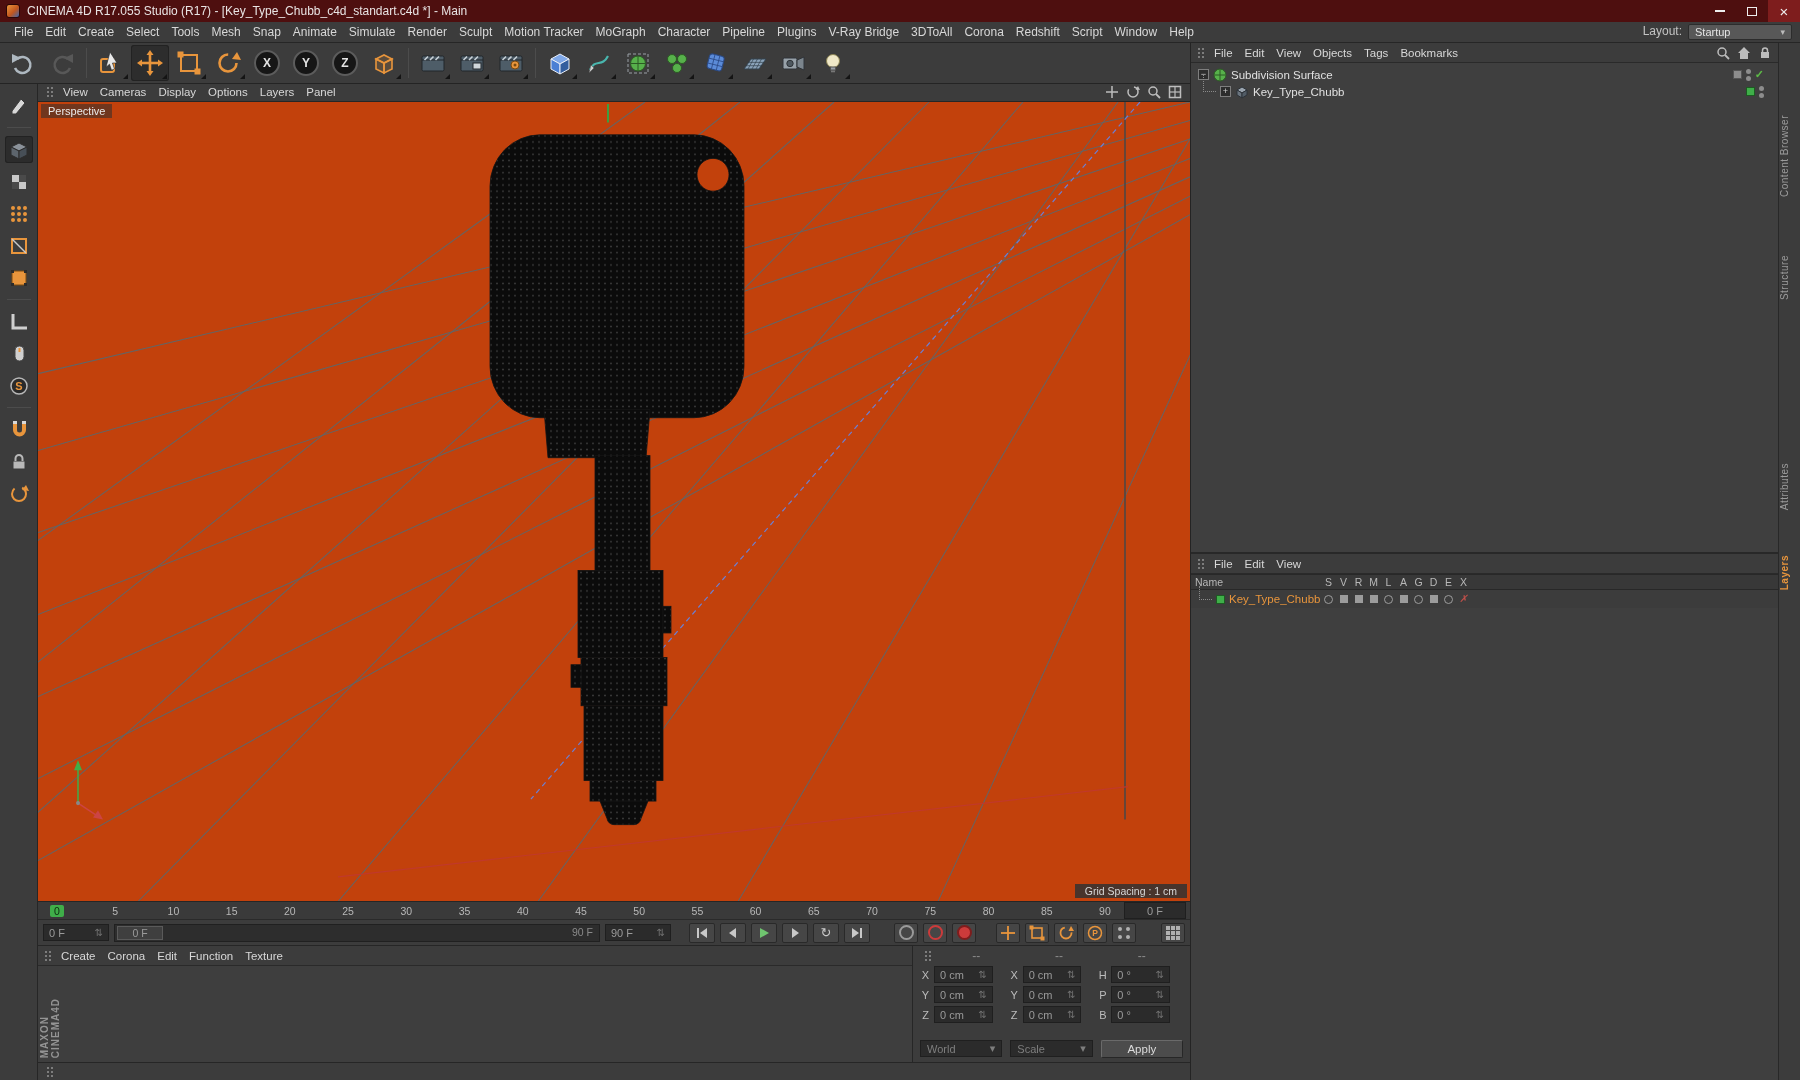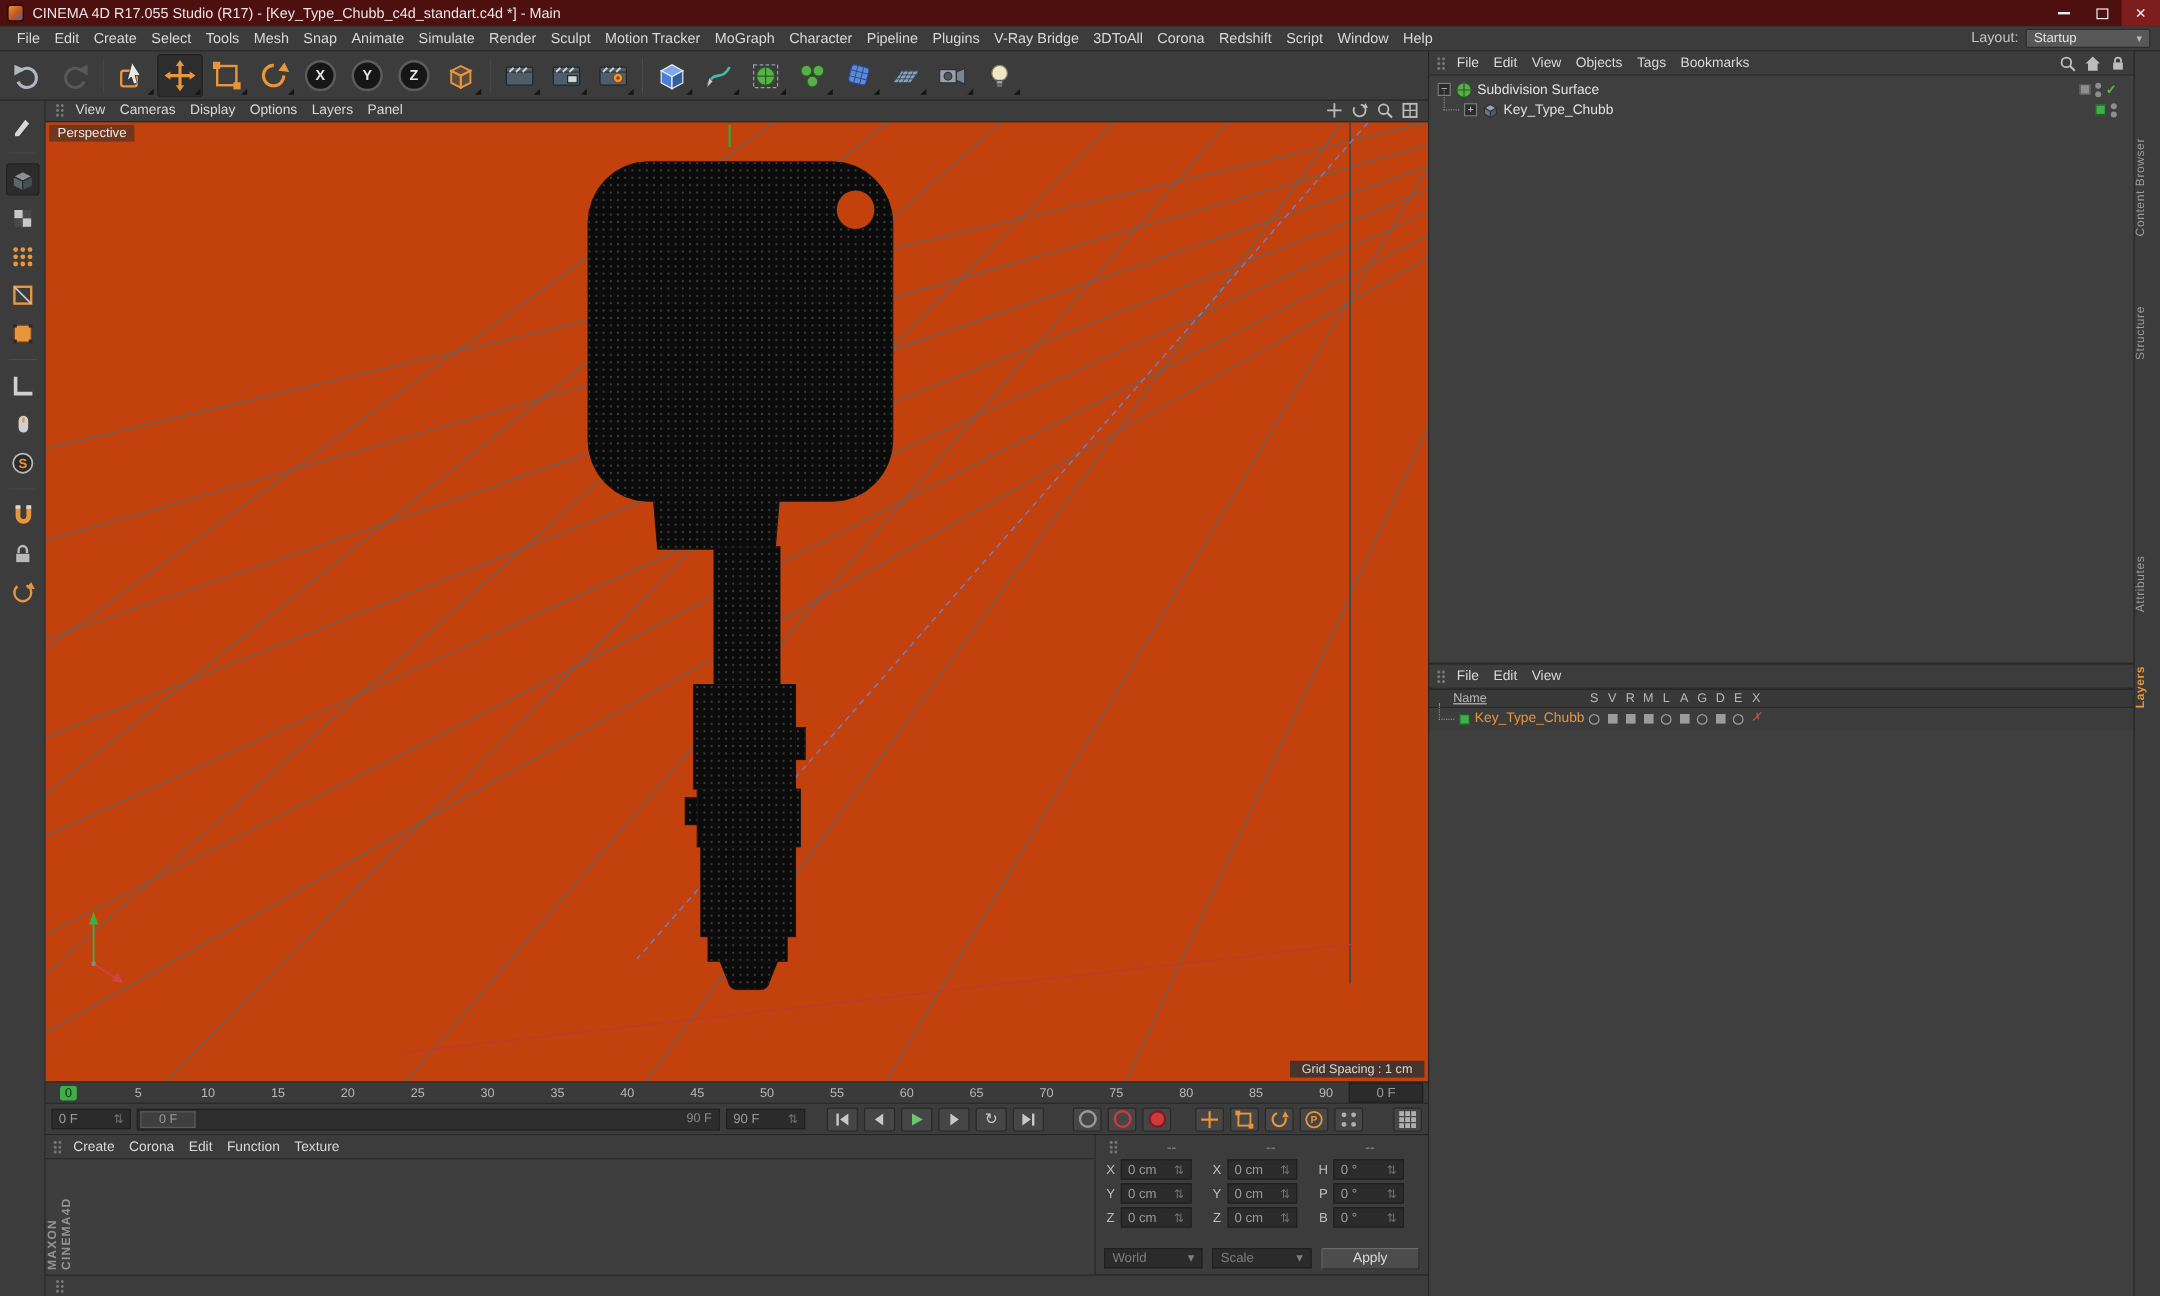--- a/index.html
+++ b/index.html
@@ -143,21 +143,21 @@
   .vis-dots { display:flex; flex-direction:column; gap:2px; }
   .vis-dots i { width:5px; height:5px; border-radius:50%; background:#8d8d8d; display:block; }
   .vis-dots.red i:last-child { background:#c0392b; }
   .chip { width:9px; height:9px; background:#3fae49; border:1px solid #1d5a22; }
   .chip.gray { background:#8d8d8d; border-color:#555; }
   .check { color:#5dba47; font-weight:bold; font-size:11px; }
 
   .lm { flex:1; display:flex; flex-direction:column; }
   .lm-head { display:flex; height:16px; background:#383838; border-top:1px solid #282828;
     border-bottom:1px solid #282828; align-items:center; font-size:10.5px; color:#b8b8b8; }
-  .lm-namecol { width:130px; padding-left:20px;text-decoration:underline; }
+  .lm-namecol { width:130px; padding-left:4px; }
   .lm-cols { display:flex; }
   .lm-cols span, .lm-ic { width:15px; text-align:center; }
   .lm-row { display:flex; align-items:center; height:18px; font-size:11.5px; }
   .lm-rowname { width:130px; display:flex; align-items:center; gap:4px; padding-left:6px; }
   .lm-rowname .nm { color:#e8953c; }
   .mini { width:8px; height:8px; margin:0 auto; background:#9c9c9c; display:block; }
   .mini.o { background:none; border:1.5px solid #9c9c9c; border-radius:50%; width:9px; height:9px; }
   .mini.x { background:none; border:none; color:#c0504a; font-size:10px; width:auto; height:auto; line-height:10px; }
   .lm-body { flex:1; background:#3f3f3f; }
 

